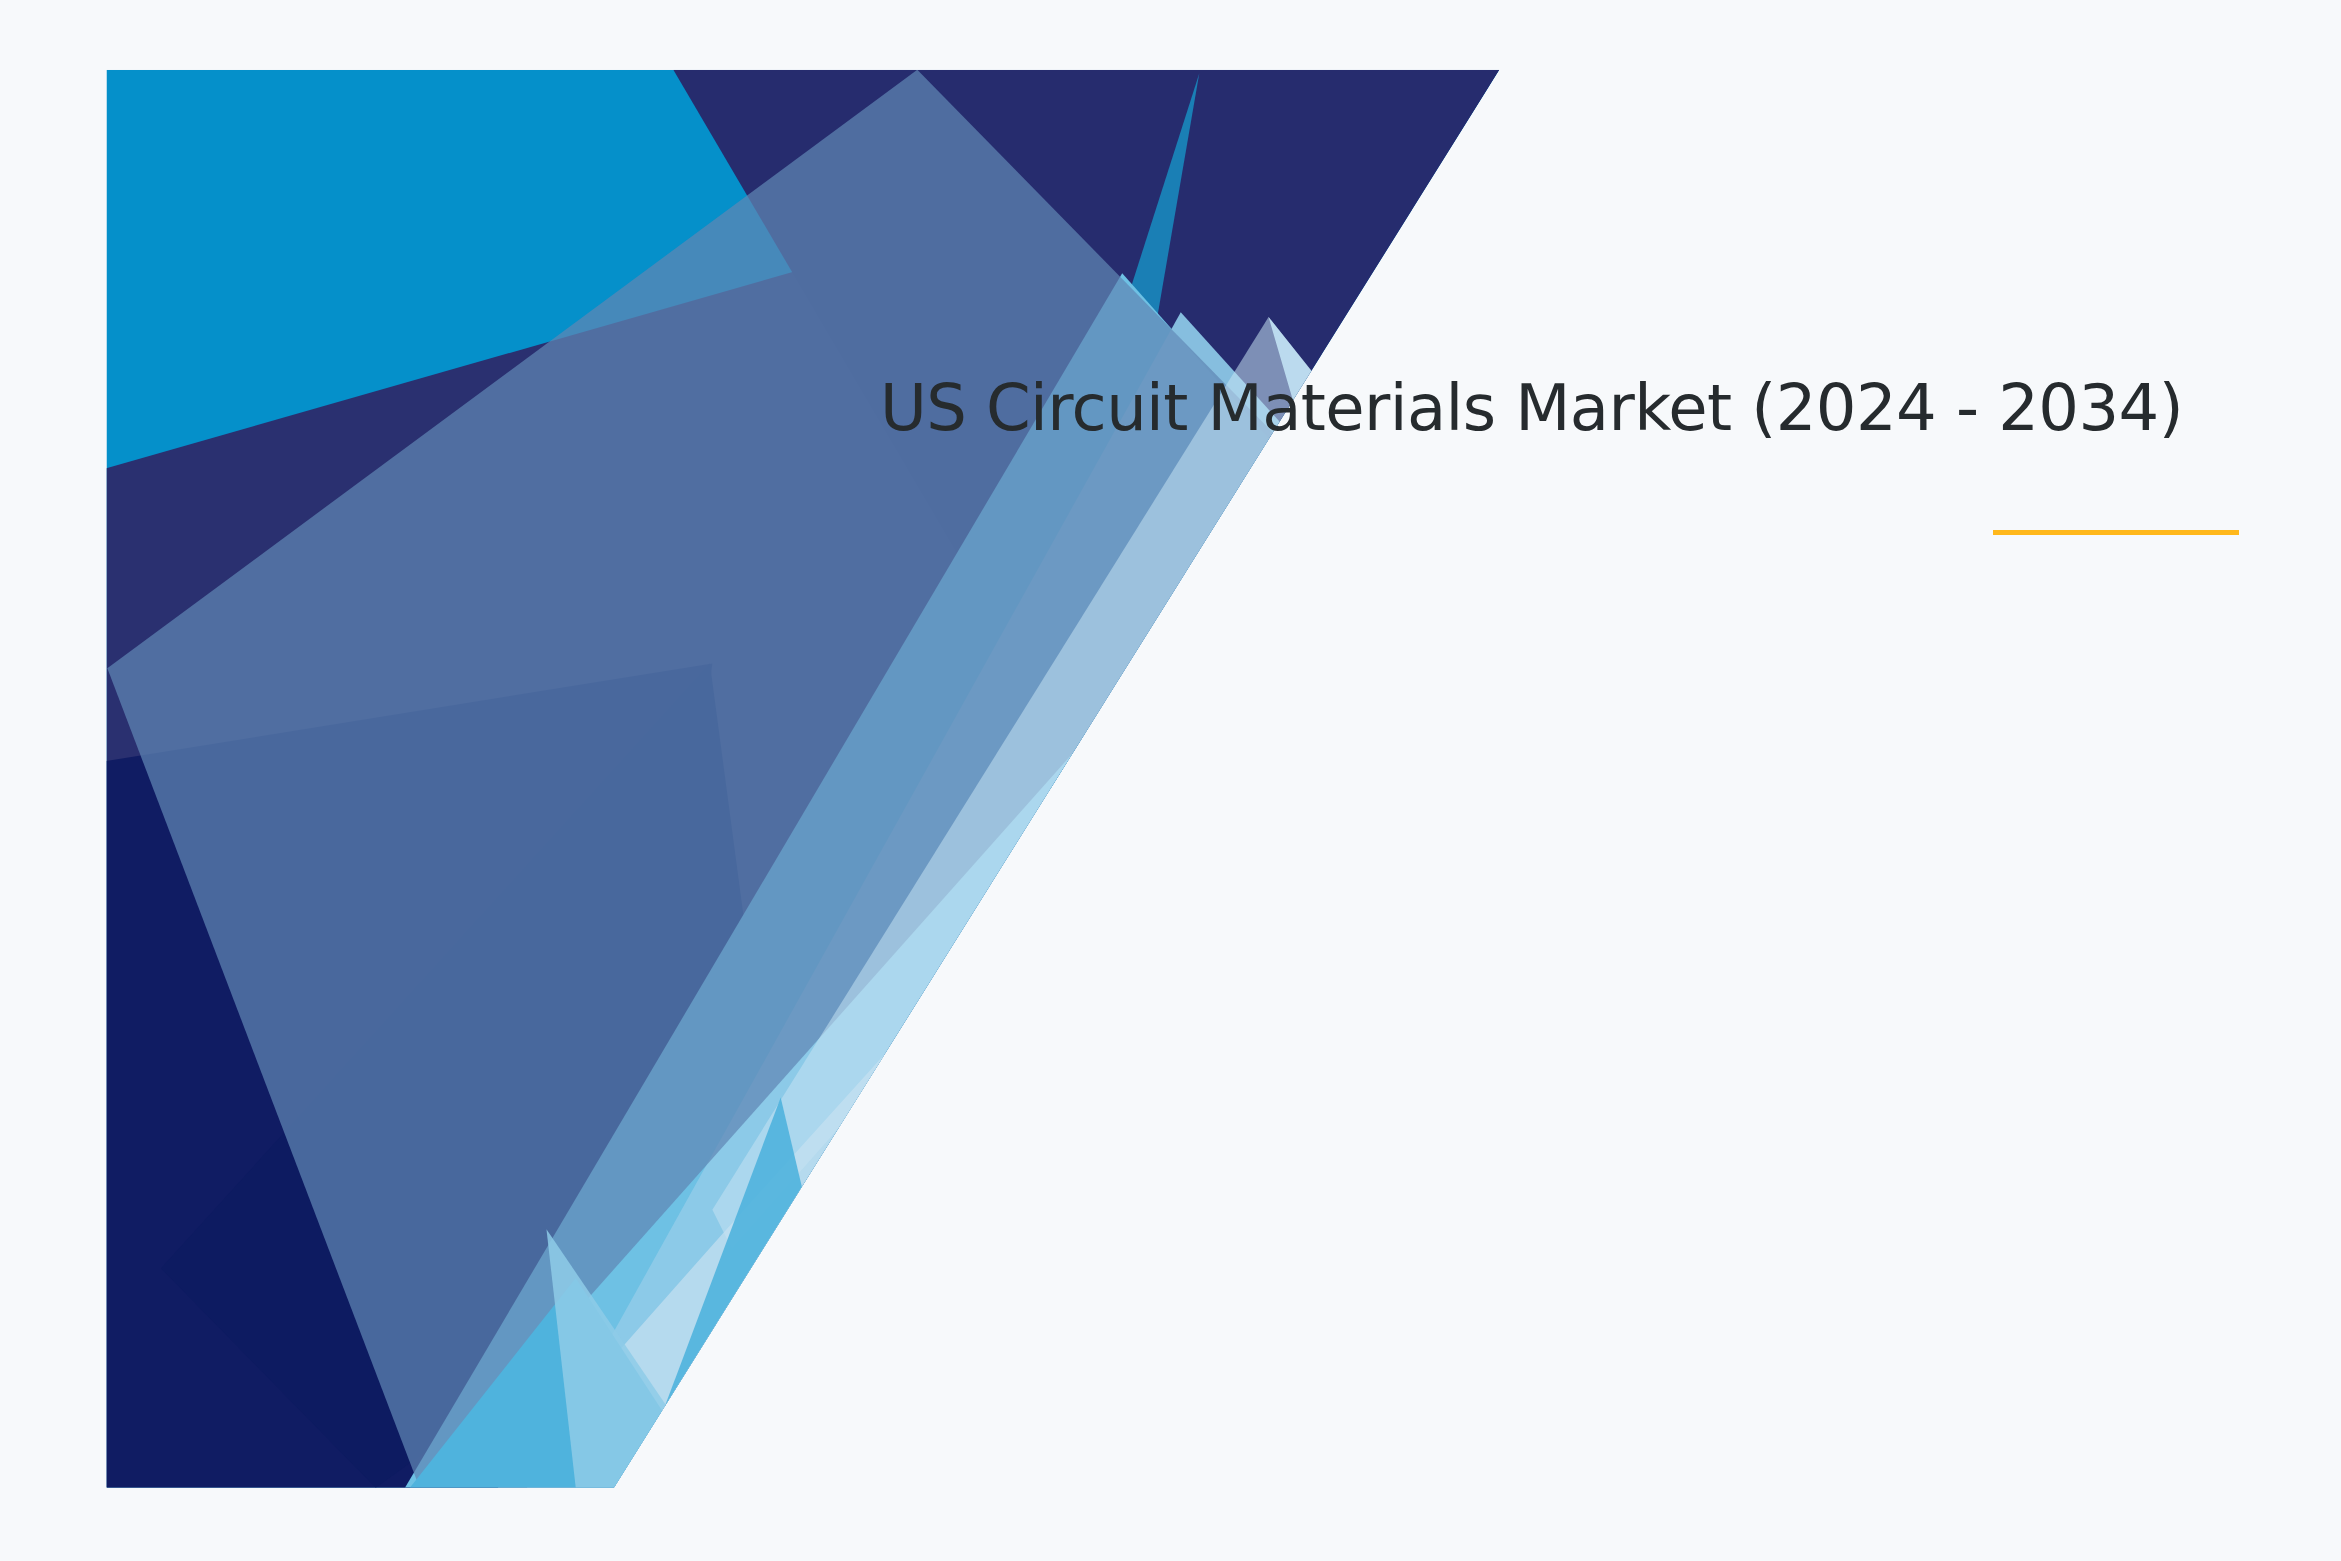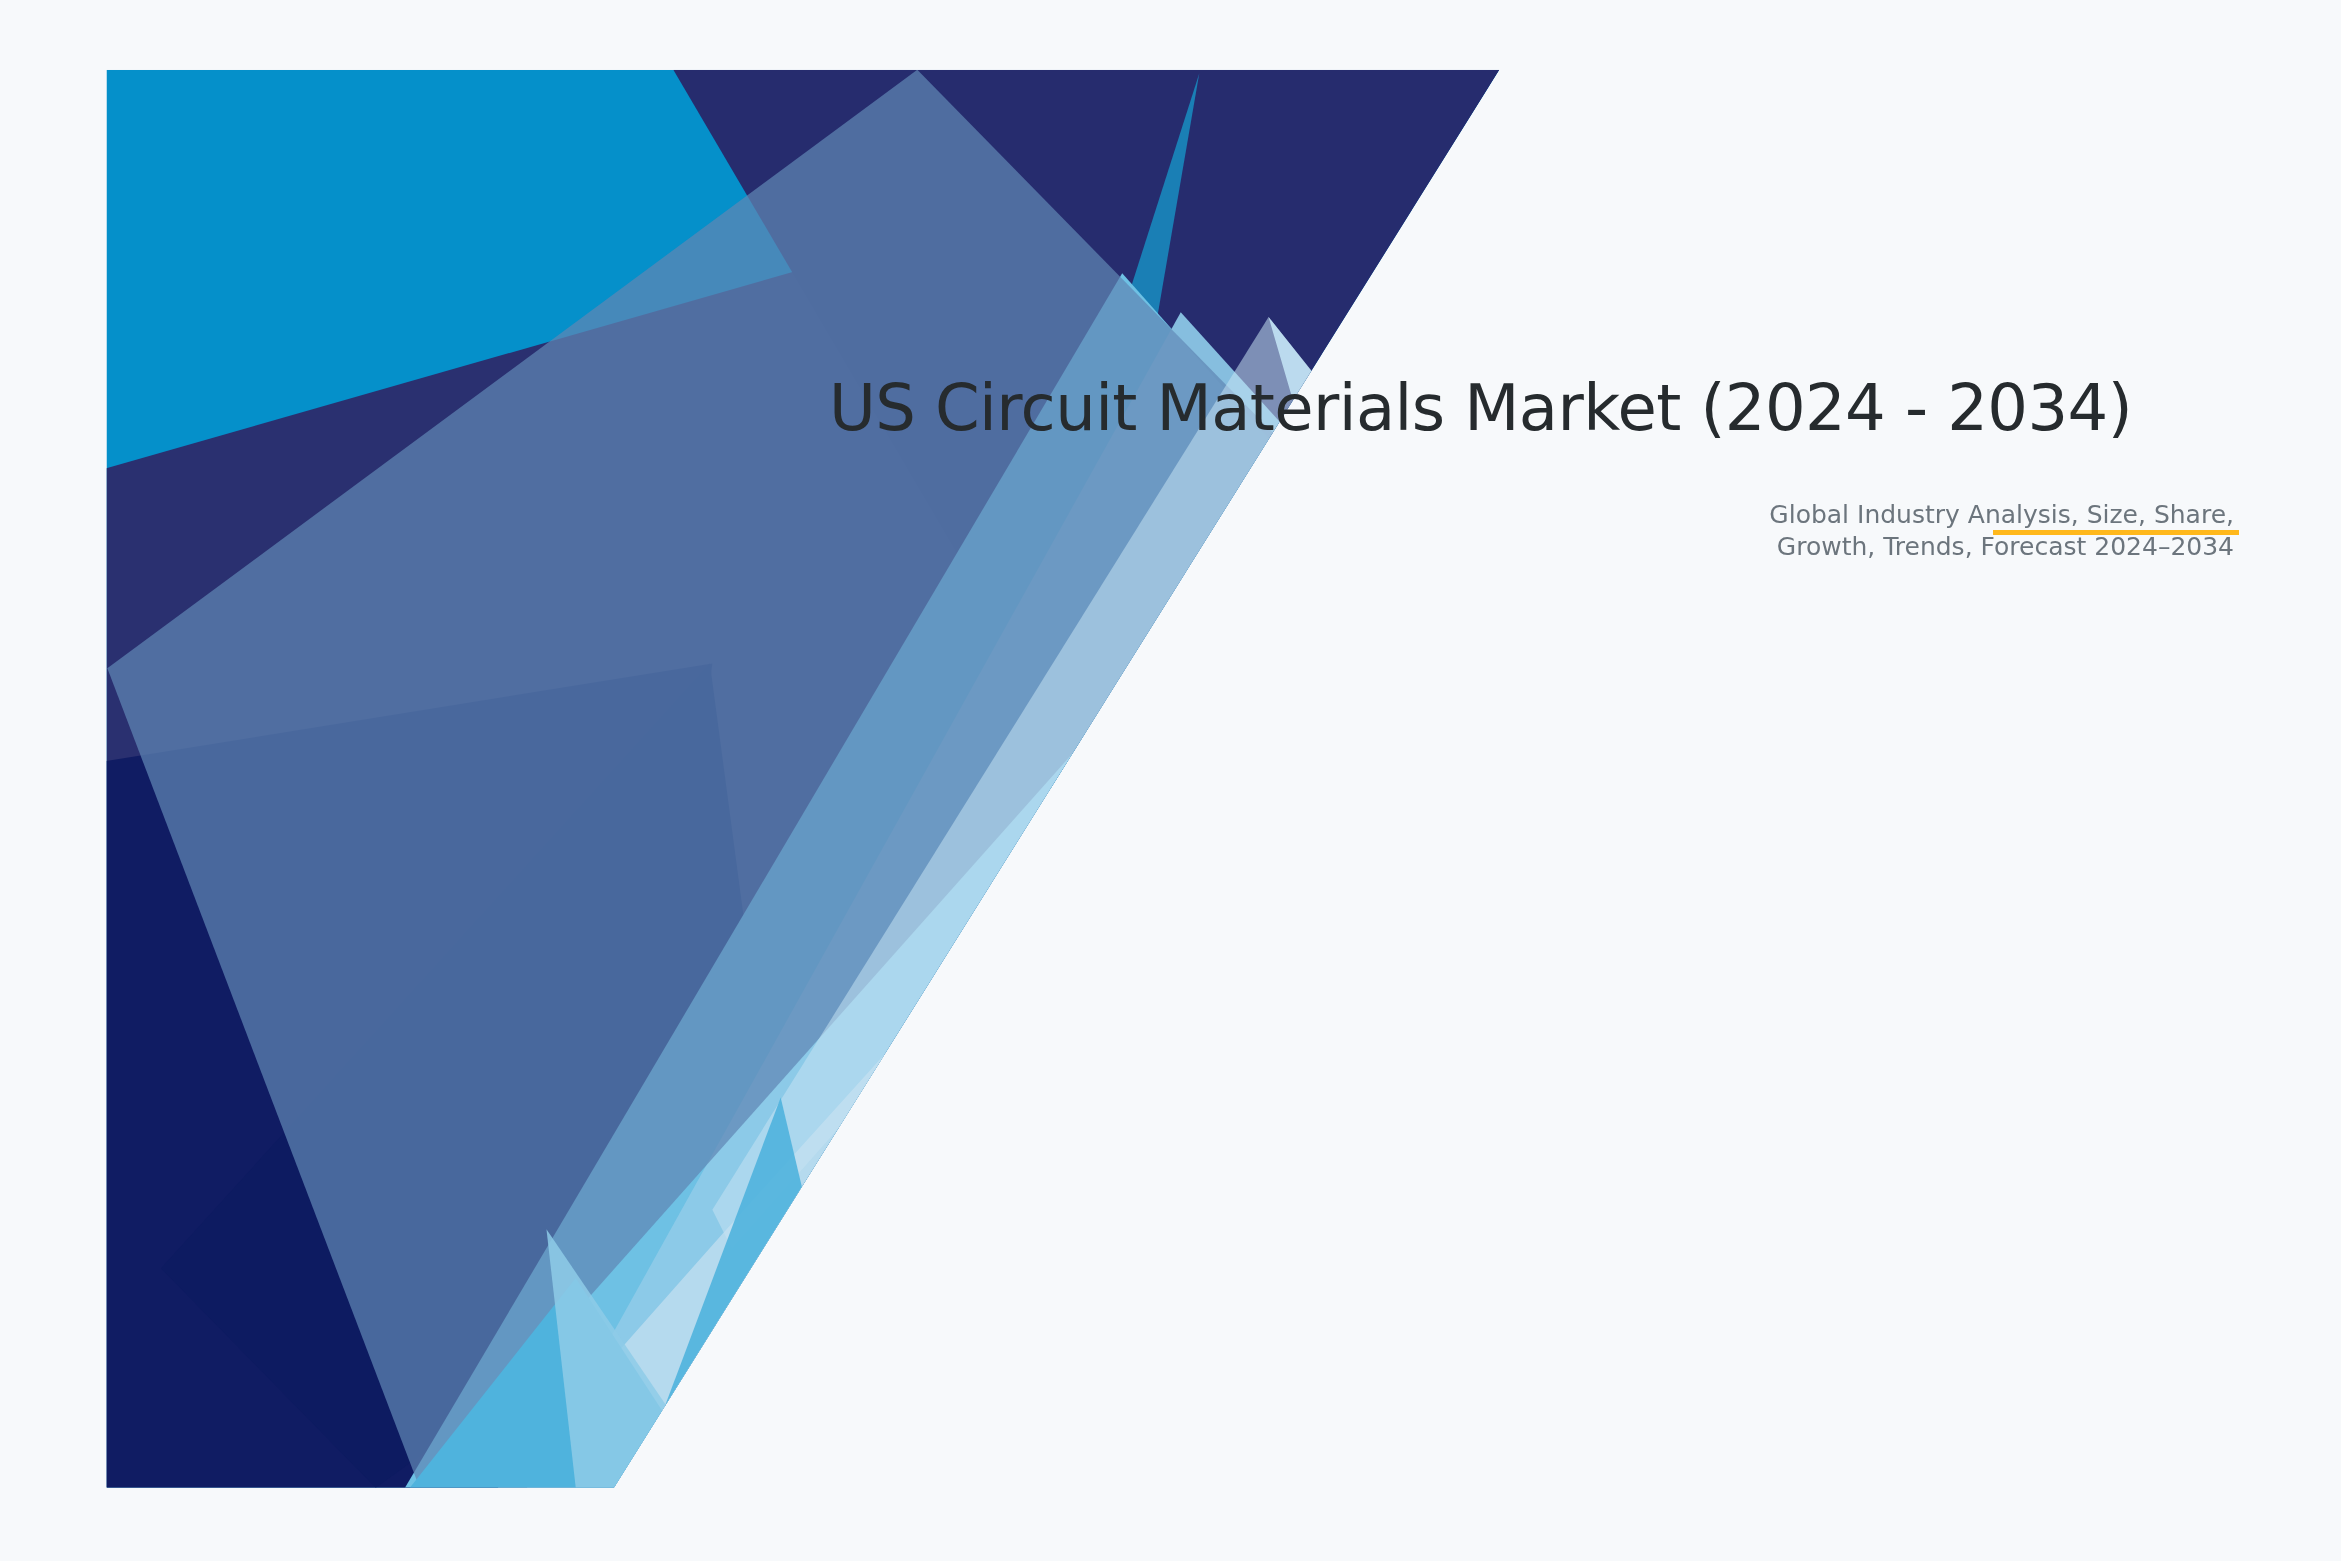--- a/index.html
+++ b/index.html
@@ -50,21 +50,21 @@
   #page-title {
     position: relative;
     z-index: 2;
     margin: 0;
     font-family: "DejaVu Sans", sans-serif;
     font-weight: 400;
     font-size: 64px;
     line-height: 1.17;
     letter-spacing: -0.6px;
     color: #262b2e;
-    text-align: left;
+    text-align: center;
   }
   #page-subtitle {
     margin: 0;
     padding-top: 53px;
     font-family: "DejaVu Sans", sans-serif;
     font-weight: 400;
     font-size: 25px;
     line-height: 1.27;
     color: #6c757d;
     text-align: right;
@@ -109,18 +109,16 @@
       <polygon points="1600,2250 1790,3050 1300,3050" fill="#4fb3dd" opacity="0.9"></polygon>
       <polygon points="1120,2520 1480,3050 1180,3050" fill="#8ecbe8" opacity="0.85"></polygon>
     </g>
   </svg>
 
   <div id="text-block">
     <div id="title-wrap">
       <span id="accent-bar"></span>
       <h1 id="page-title">US Circuit Materials Market (2024 - 2034)</h1>
     </div>
-    <p id="page-subtitle">Global Industry Analysis, Size, Share,
-Growth, Trends, Forecast 2024–2034</p>
   </div>
 
 </div>
 
 
 </body></html>

